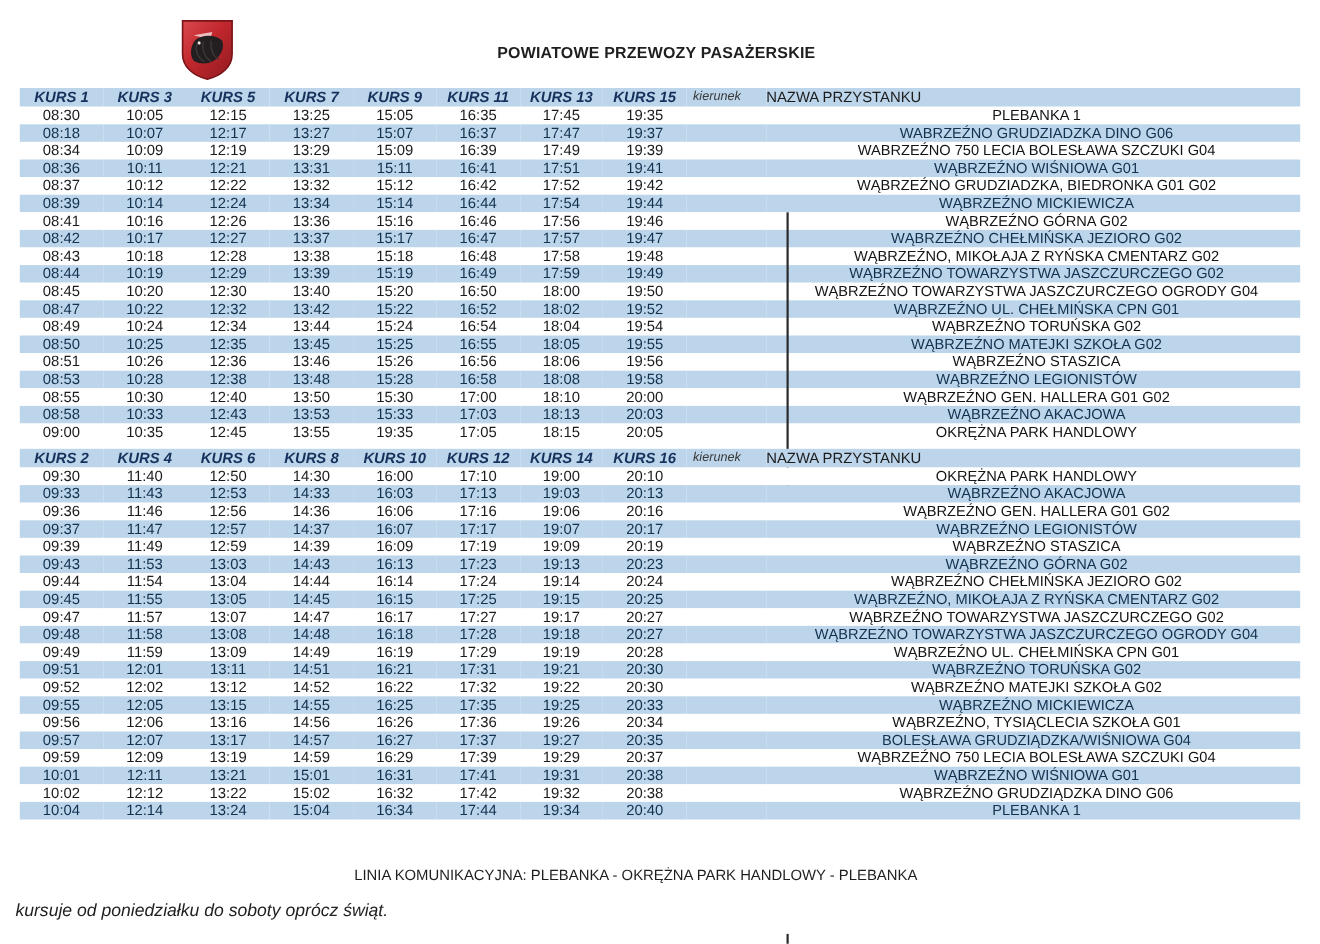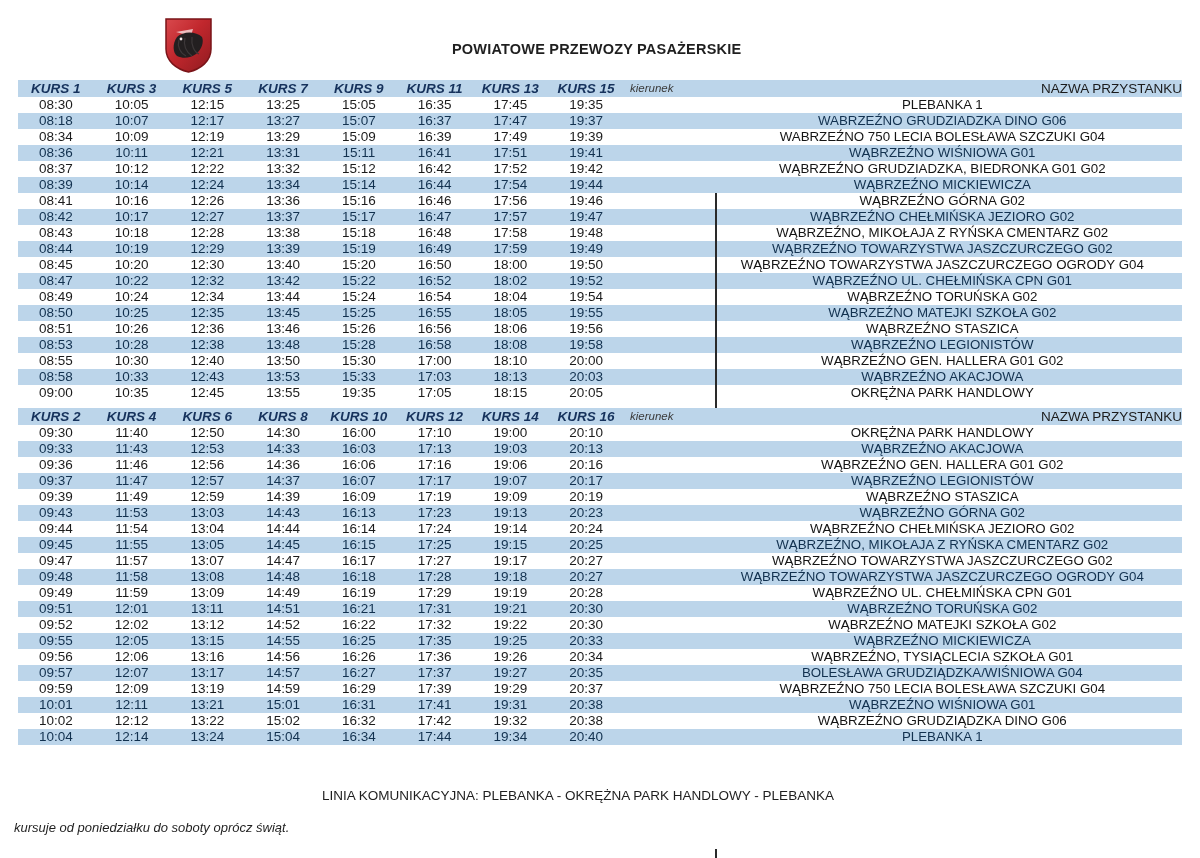--- a/index.html
+++ b/index.html
@@ -84,21 +84,21 @@
     font-size: 11.5px;
     color: #3a3a3a;
     text-align: left;
     padding-left: 6px;
   }
   tr.hdr th.h-stop {
     font-style: normal;
     font-weight: normal;
     font-size: 13.5px;
     color: #1b1b1b;
-    text-align: right;
+    text-align: left;
   }
 
   
   tr.r td { text-align: center; color: #1b1b1b; }
   tr.r td.stop {
     text-align: center;
     padding-left: 6px;
     color: #141414;
     font-size: 13.3px;
   }
@@ -133,21 +133,21 @@
     left: 322px;
     top: 788px;
     font-size: 13.5px;
     color: #1f1f1f;
     white-space: nowrap;
   }
   .note {
     position: absolute;
     left: 14px;
     top: 820px;
-    font-size: 13px;
+    font-size: 16px;
     font-style: italic;
     color: #1f1f1f;
     white-space: nowrap;
   }
 </style>
 </head>
 <body>
 
 <div class="header">
 

